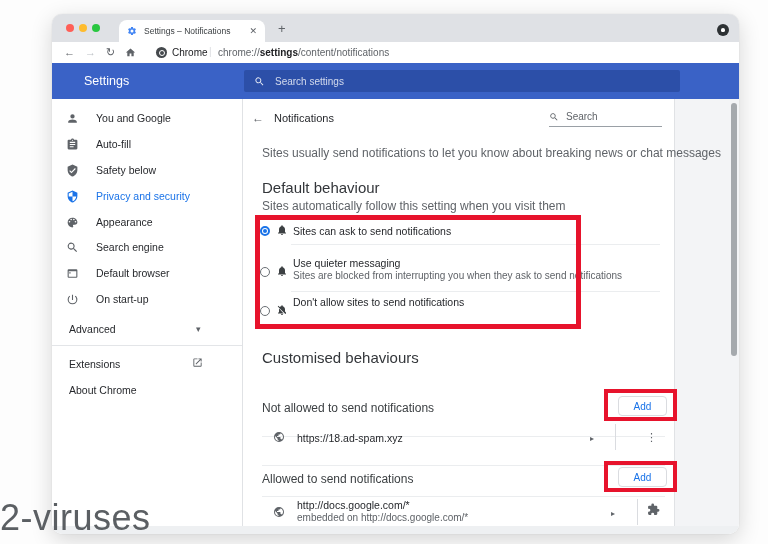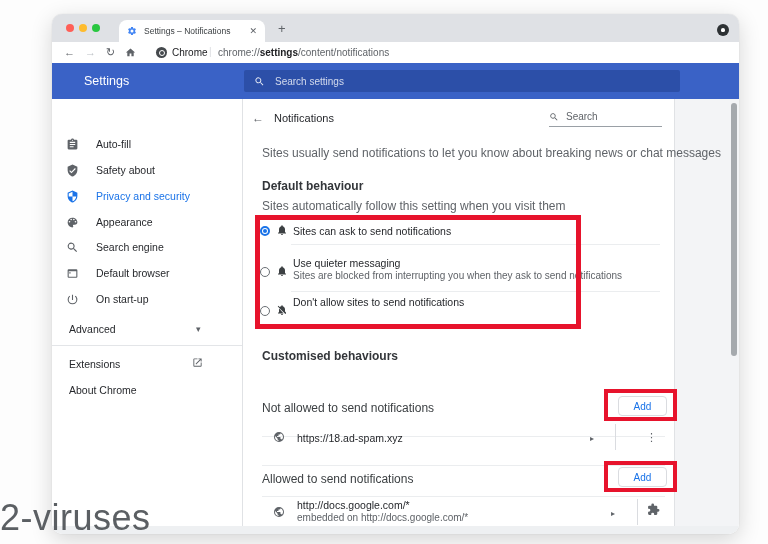--- a/index.html
+++ b/index.html
@@ -47,21 +47,21 @@
   .side-sec{position:absolute;left:17px;font-size:10.5px;font-weight:400;color:#27292d;}
   .side-div{position:absolute;left:0;width:190px;height:1px;background:#e3e5e8;}
   .caret{position:absolute;font-size:9px;color:#5f6368;}
   
   .card{position:absolute;left:190px;top:0;width:433px;height:435px;background:#fff;
         border-left:1px solid #e0e2e5;border-right:1px solid #e0e2e5;box-sizing:border-box;}
   .margincol{position:absolute;left:623px;top:0;width:64px;height:427px;background:#f3f4f6;}
   .scrollthumb{position:absolute;left:679px;top:4px;width:6px;height:253px;background:#a5a9ad;border-radius:3px;}
   .bottomstrip{position:absolute;left:0;top:427px;width:687px;height:8px;background:#eef0f2;}
   .ctext{position:absolute;font-size:12px;color:#5f6368;white-space:nowrap;}
-  .chead{position:absolute;font-size:12px;font-weight:700;color:#33363a;white-space:nowrap;}
+  .chead{position:absolute;font-size:15px;font-weight:400;color:#33363a;white-space:nowrap;}
   .crowtitle{font-size:10.5px;color:#26282c;white-space:nowrap;}
   .crowsub{font-size:10px;color:#5f6368;white-space:nowrap;}
   .backarrow{position:absolute;font-size:12px;color:#5f6368;}
   .pagetitle{position:absolute;font-size:11px;font-weight:500;color:#26282c;}
   .inpage-search{position:absolute;left:497px;top:96px;width:113px;display:flex;align-items:center;
                  border-bottom:1px solid #9aa0a6;padding-bottom:3px;}
   .inpage-search input{border:none;outline:none;background:transparent;font-size:10px;color:#5f6368;width:90px;margin-left:5px;
                        font-family:"Liberation Sans","DejaVu Sans",sans-serif;}
   .inpage-search input::placeholder{color:#5f6368;}
   .radio{position:absolute;width:10px;height:10px;border-radius:50%;box-sizing:border-box;}
@@ -143,31 +143,37 @@
           <svg width="11" height="11" viewBox="0 0 24 24" fill="#fff" opacity=".9">
               <path d="M15.5 14h-.79l-.28-.27a6.5 6.5 0 1 0-.7.7l.27.28v.79l5 4.99L20.49 19l-4.99-5zm-6 0A4.5 4.5 0 1 1 14 9.5 4.5 4.5 0 0 1 9.5 14z"></path>
             </svg>
         </span>
         <input placeholder="Search settings" style="">
       </div>
     </div>
 
     <div class="bodyarea">
 
+      <div class="side-item" style="top:10px">
+        <svg width="13" height="13" viewBox="0 0 24 24" fill="#5f6368">
+            <path d="M12 12a4 4 0 1 0-4-4 4 4 0 0 0 4 4zm0 2c-2.7 0-8 1.3-8 4v2h16v-2c0-2.7-5.3-4-8-4z"></path>
+          </svg>
+        <span class="lbl">You and Google</span>
+      </div>
       <div class="side-item" style="top:36px">
         <svg width="13" height="13" viewBox="0 0 24 24" fill="#5f6368">
             <path d="M19 3h-4.18C14.4 1.84 13.3 1 12 1s-2.4.84-2.82 2H5a2 2 0 0 0-2 2v14a2 2 0 0 0 2 2h14a2 2 0 0 0 2-2V5a2 2 0 0 0-2-2zm-7 0a1 1 0 1 1-1 1 1 1 0 0 1 1-1zm2 14H7v-2h7zm3-4H7v-2h10zm0-4H7V7h10z"></path>
           </svg>
         <span class="lbl">Auto-fill</span>
       </div>
       <div class="side-item" style="top:62px">
         <svg width="13" height="13" viewBox="0 0 24 24" fill="#5f6368">
             <path d="M12 1 3 5v6c0 5.55 3.84 10.74 9 12 5.16-1.26 9-6.45 9-12V5zm-2 16-4-4 1.41-1.41L10 14.17l6.59-6.59L18 9z"></path>
           </svg>
-        <span class="lbl">Safety about</span>
+        <span class="lbl">Safety below</span>
       </div>
       <div class="side-item active" style="top:88px">
         <svg width="13" height="13" viewBox="0 0 24 24" fill="#1a73e8">
             <path d="M12 1 3 5v6c0 5.55 3.84 10.74 9 12 5.16-1.26 9-6.45 9-12V5zm0 10.99h7c-.53 4.12-3.28 7.79-7 8.94V12H5V6.3l7-3.11z"></path>
           </svg>
         <span class="lbl">Privacy and security</span>
       </div>
       <div class="side-item" style="top:114px">
         <svg width="13" height="13" viewBox="0 0 24 24" fill="#5f6368">
             <path d="M12 3a9 9 0 0 0 0 18c.83 0 1.5-.67 1.5-1.5 0-.39-.15-.74-.39-1.01-.23-.26-.38-.61-.38-.99 0-.83.67-1.5 1.5-1.5H16a5 5 0 0 0 5-5c0-4.42-4.03-8-9-8zM6.5 12a1.5 1.5 0 1 1 0-3 1.5 1.5 0 0 1 0 3zm3-4a1.5 1.5 0 1 1 0-3 1.5 1.5 0 0 1 0 3zm5 0a1.5 1.5 0 1 1 0-3 1.5 1.5 0 0 1 0 3zm3 4a1.5 1.5 0 1 1 0-3 1.5 1.5 0 0 1 0 3z"></path>

